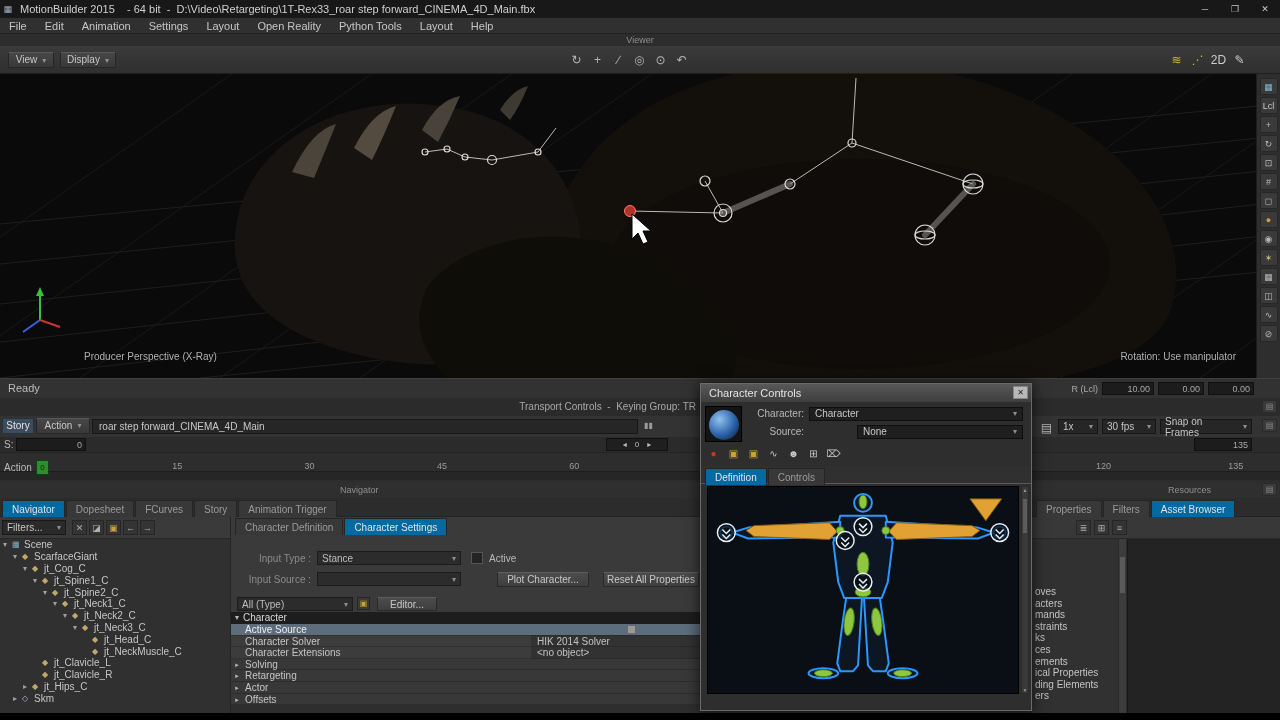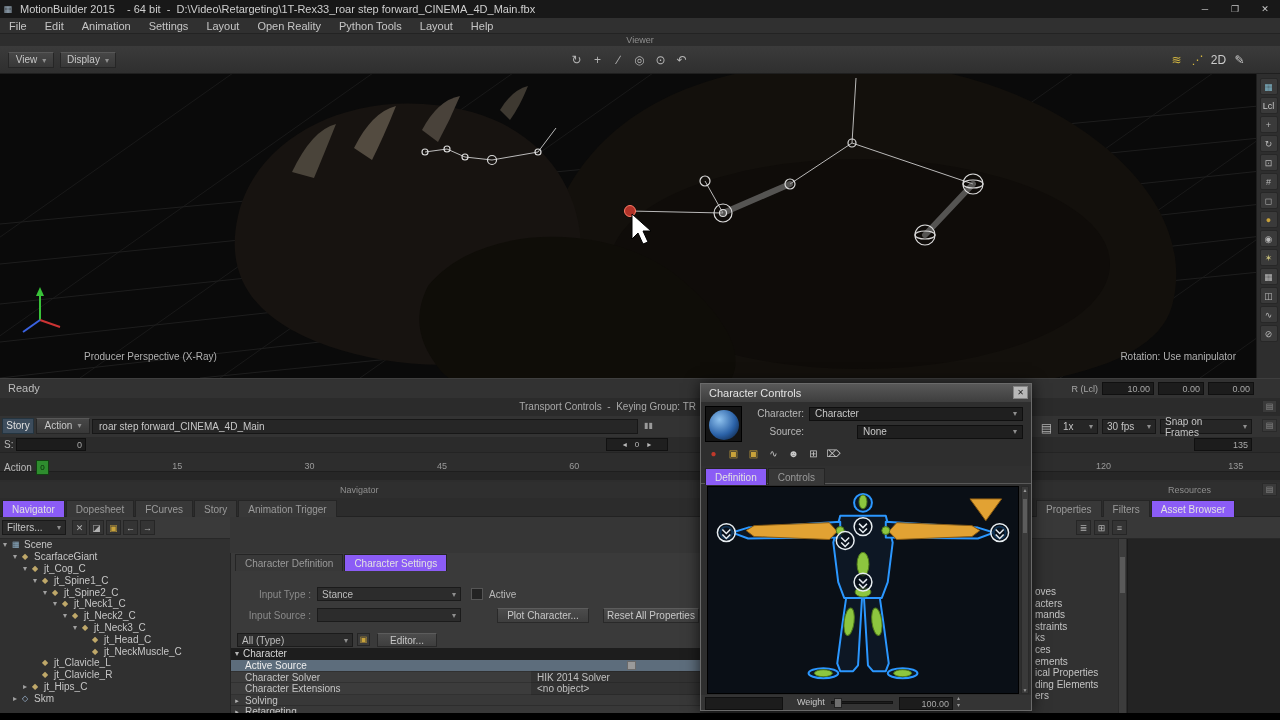--- a/index.html
+++ b/index.html
@@ -52,34 +52,34 @@
   #actionTrack{position:absolute;left:0;bottom:2px;width:1280px;height:9px;background:#262626;border-top:1px solid #1e1e1e;}
   .ruler-num{position:absolute;top:8px;transform:translateX(-50%);font-size:9px;color:#9a9a9a;}
   #frameMarker{position:absolute;left:36px;top:7px;width:13px;height:15px;background:#2e8d2e;border:1px solid #124012;color:#062808;font-size:8px;text-align:center;line-height:14px;}
   #navStrip{top:482px;height:16px;background:#2f2f2f;font-size:9px;color:#8f8f8f;}
   #navStrip span{position:absolute;top:3px;}
   
   #tabsRow{top:498px;height:19px;background:#2c2c2c;border-bottom:1px solid #222;}
   #leftTabs{position:absolute;left:2px;top:2px;}
   #rightTabs{position:absolute;left:1036px;top:2px;}
   .tab{display:inline-block;padding:3px 9px 2px;font-size:10px;background:#383838;color:#9a9a9a;border:1px solid #252525;border-bottom:none;margin-right:1px;}
-  .tab.active{background:#8b5cf6;color:#e2e2e2;}
+  .tab.active{background:#0369a1;color:#e2e2e2;}
   
   #navPanel{position:absolute;top:517px;left:0;width:700px;height:196px;background:#363636;}
   #treeToolbar{position:absolute;left:0;top:0;width:230px;height:22px;background:#3a3a3a;border-bottom:1px solid #282828;}
   #filtersDd{position:absolute;left:2px;top:3px;width:64px;height:15px;background:#2a2a2a;border:1px solid #191919;font-size:10px;color:#c4c4c4;display:flex;align-items:center;justify-content:space-between;padding:0 4px;}
   #treeIcons{position:absolute;left:72px;top:3px;display:flex;gap:2px;}
   .tt-icon{width:15px;height:15px;display:flex;align-items:center;justify-content:center;font-size:9px;color:#b0b0b0;background:#343434;border:1px solid #262626;}
   #tree{position:absolute;left:0;top:22px;width:230px;bottom:0;background:#303030;overflow:hidden;font-size:10px;}
   .tree-row{height:11.8px;display:flex;align-items:center;color:#c6c6c6;white-space:nowrap;}
   .tw{width:9px;color:#a0a0a0;font-size:8px;flex:0 0 auto;}
   .ti{width:11px;font-size:8px;color:#bfa869;flex:0 0 auto;}
   .tl{padding-left:1px;}
   
-  #charPane{position:absolute;left:230px;top:0;right:0;bottom:0;background:#3a3a3a;border-left:1px solid #242424;margin-top:36px;}
+  #charPane{position:absolute;left:230px;top:0;right:0;bottom:0;background:#3a3a3a;border-left:1px solid #242424;}
   #charTabs{position:absolute;left:4px;top:1px;}
   .cp-label{position:absolute;font-size:10px;color:#8a8a8a;text-align:right;}
   .cp-dd{position:absolute;height:14px;background:#2c2c2c;border:1px solid #1b1b1b;font-size:10px;color:#bdbdbd;display:flex;align-items:center;justify-content:space-between;padding:0 4px;}
   .cp-btn{position:absolute;height:15px;background:linear-gradient(#4c4c4c,#3e3e3e);border:1px solid #292929;border-top-color:#5c5c5c;font-size:10px;color:#c8c8c8;text-align:center;line-height:14px;}
   #cpCheck{position:absolute;left:240px;top:35px;width:12px;height:12px;background:#232323;border:1px solid #555;}
   #cpActiveLbl{position:absolute;left:258px;top:36px;font-size:10px;color:#b8b8b8;}
   #lockIcon{position:absolute;left:126px;top:80px;width:13px;height:13px;background:#3a3a3a;border:1px solid #262626;color:#c8a23a;font-size:8px;text-align:center;line-height:12px;}
   #propGrid{position:absolute;left:0;top:95px;right:0;bottom:0;background:#2e2e2e;overflow:hidden;}
   .pg-header{height:12px;background:#1d1d1d;color:#d8d8d8;font-size:10px;line-height:12px;display:flex;}
   .pg-tri{width:12px;text-align:center;font-size:7px;color:#b5b5b5;}
@@ -584,28 +584,16 @@
             <path d="M290,43 L294,47 L298,43 M290,48 L294,52 L298,48"></path>
             <path d="M152,93 L156,97 L160,93 M152,98 L156,102 L160,98"></path>
           </g>
         </g>
       </svg>
     </div>
     <div id="ccScroll">
       <span>▲</span><i></i>
       <span style="position:absolute;bottom:0;left:0;right:0;">▼</span>
     </div>
-    <div id="ccBottom">
-      <span class="numfield" id="ccBlend"></span>
-      <span id="ccWeightLabel">Weight</span>
-      <span id="ccSlider">
-          <i id="ccHandle"></i>
-        </span>
-      <span class="numfield" id="ccWeightVal">100.00</span>
-      <span id="ccStep">
-        <i style="font-style:normal;display:block;">▴</i>
-        <i style="font-style:normal;display:block;">▾</i>
-      </span>
-    </div>
   </div>
 
   <div class="row" id="blackBottom"></div>
 </div>
 
 </body></html>

